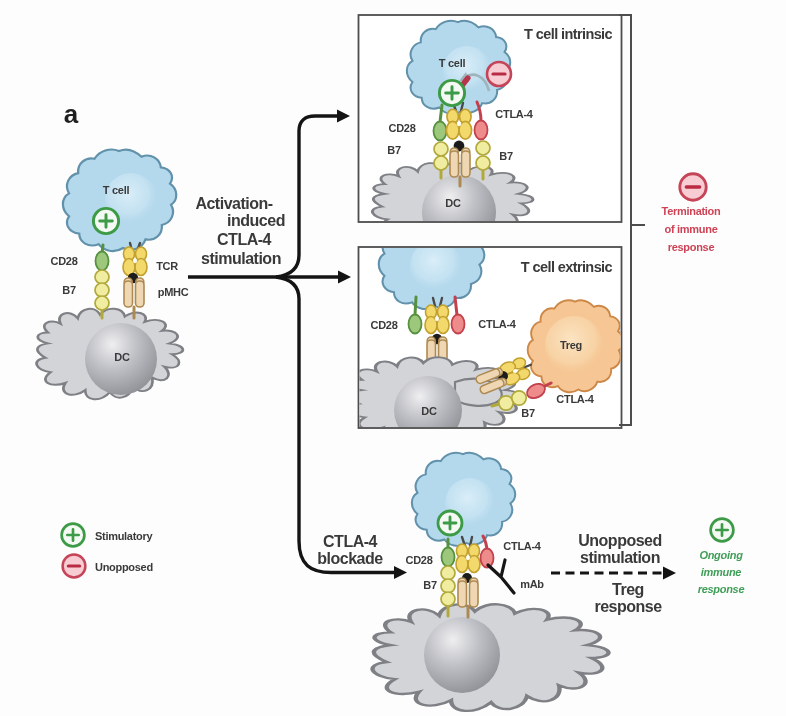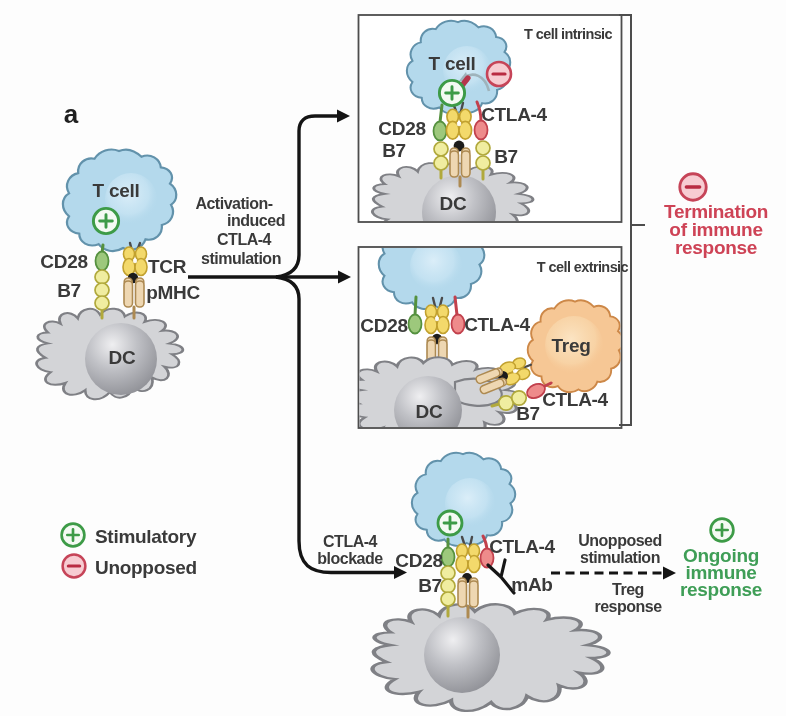--- a/index.html
+++ b/index.html
@@ -31,30 +31,30 @@
   .curveArr{stroke:#9fb3bb;stroke-width:2.6px;fill:none;}
   .curveAh{fill:#9fb3bb;}
   .slash{fill:#b6354b;}
   .plusC{fill:#f4faf3;stroke:var(--plus);stroke-width:2.8px;}
   .plusP{stroke:var(--plus);stroke-width:2.8px;stroke-linecap:round;fill:none;}
   .minusC{fill:#f7ccd2;stroke:var(--minus);stroke-width:2.6px;}
   .minusP{stroke:#b92b42;stroke-width:3.2px;stroke-linecap:round;fill:none;}
   
   .lbl{
     position:absolute;transform:translate(-50%,-50%);
-    font-weight:700;font-size:19px;letter-spacing:-0.3px;
+    font-weight:700;font-size:11px;letter-spacing:-0.3px;
     color:var(--text);white-space:nowrap;line-height:1;
   }
   .ls{transform:translate(0,-50%);}
   .rs{transform:translate(-100%,-50%);}
   .big{font-size:16px;letter-spacing:-0.5px;}
   .title{font-size:14.5px;letter-spacing:-0.6px;}
   .panelA{font-size:26px;letter-spacing:0;color:#1f1f1f;}
-  .red{color:var(--red_text);margin-left:25px;}
-  .green{color:var(--green_text);}
+  .red{color:var(--red_text);}
+  .green{color:var(--green_text);font-style:italic;}
 </style>
 </head>
 <body>
 
 <div class="stage">
 
 <svg width="786" height="716" viewBox="0 0 786 716">
   <defs>
     <radialGradient id="gTcNuc" cx="45%" cy="40%" r="60%">
       <stop offset="0%" stop-color="#ddeff9" stop-opacity="0.95"></stop>
@@ -240,21 +240,21 @@
 <div class="lbl big" style="left:241px;top:259px">stimulation</div>
 
 <div class="lbl rs title" style="left:612px;top:34px">T cell intrinsic</div>
 <div class="lbl" style="left:452px;top:63px">T cell</div>
 <div class="lbl" style="left:402px;top:128px">CD28</div>
 <div class="lbl" style="left:514px;top:114px">CTLA-4</div>
 <div class="lbl" style="left:394px;top:150px">B7</div>
 <div class="lbl" style="left:506px;top:156px">B7</div>
 <div class="lbl" style="left:453px;top:203px">DC</div>
 
-<div class="lbl rs title" style="left:628px;top:267px">T cell extrinsic</div>
+<div class="lbl rs title" style="left:612px;top:267px">T cell extrinsic</div>
 <div class="lbl" style="left:384px;top:325px">CD28</div>
 <div class="lbl" style="left:497px;top:324px">CTLA-4</div>
 <div class="lbl" style="left:571px;top:345px">Treg</div>
 <div class="lbl" style="left:575px;top:399px">CTLA-4</div>
 <div class="lbl" style="left:528px;top:413px">B7</div>
 <div class="lbl" style="left:429px;top:411px">DC</div>
 
 <div class="lbl red" style="left:691px;top:211px">Termination</div>
 <div class="lbl red" style="left:691px;top:229px">of immune</div>
 <div class="lbl red" style="left:691px;top:247px">response</div>

